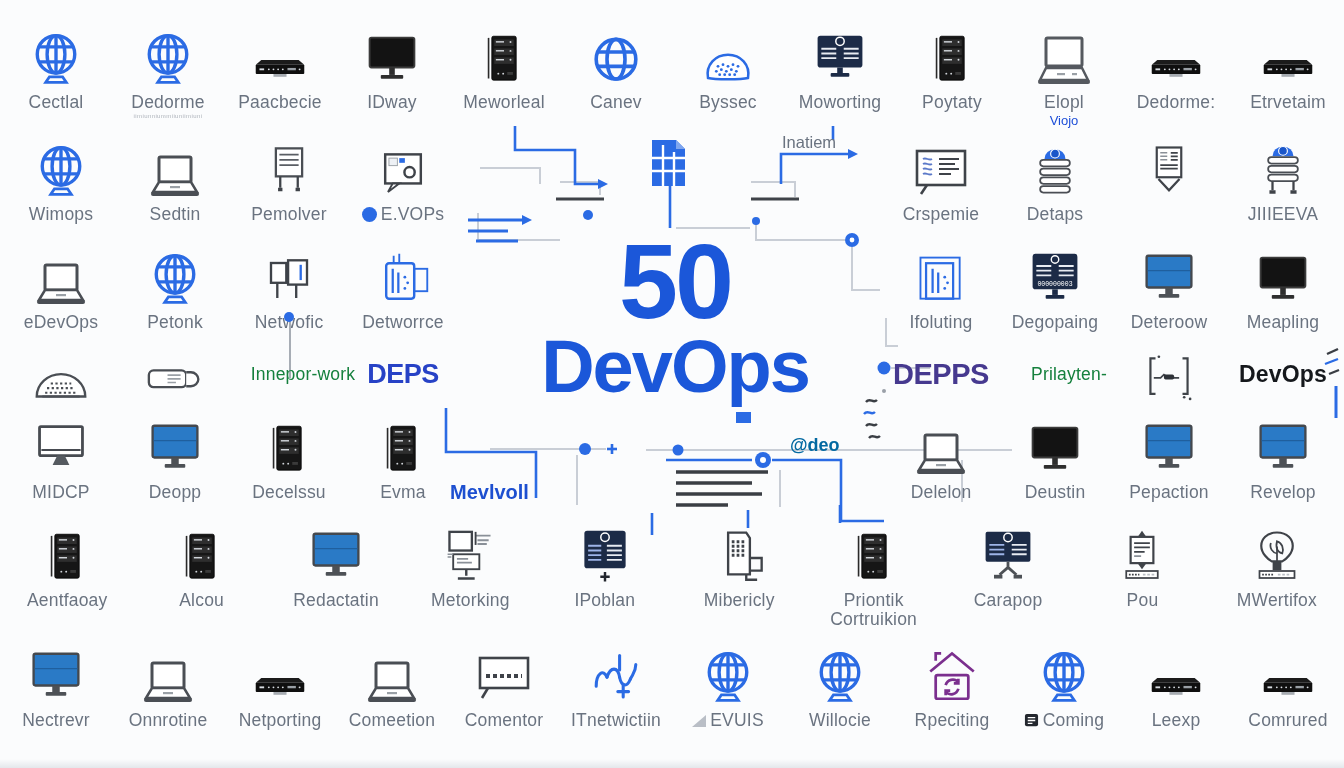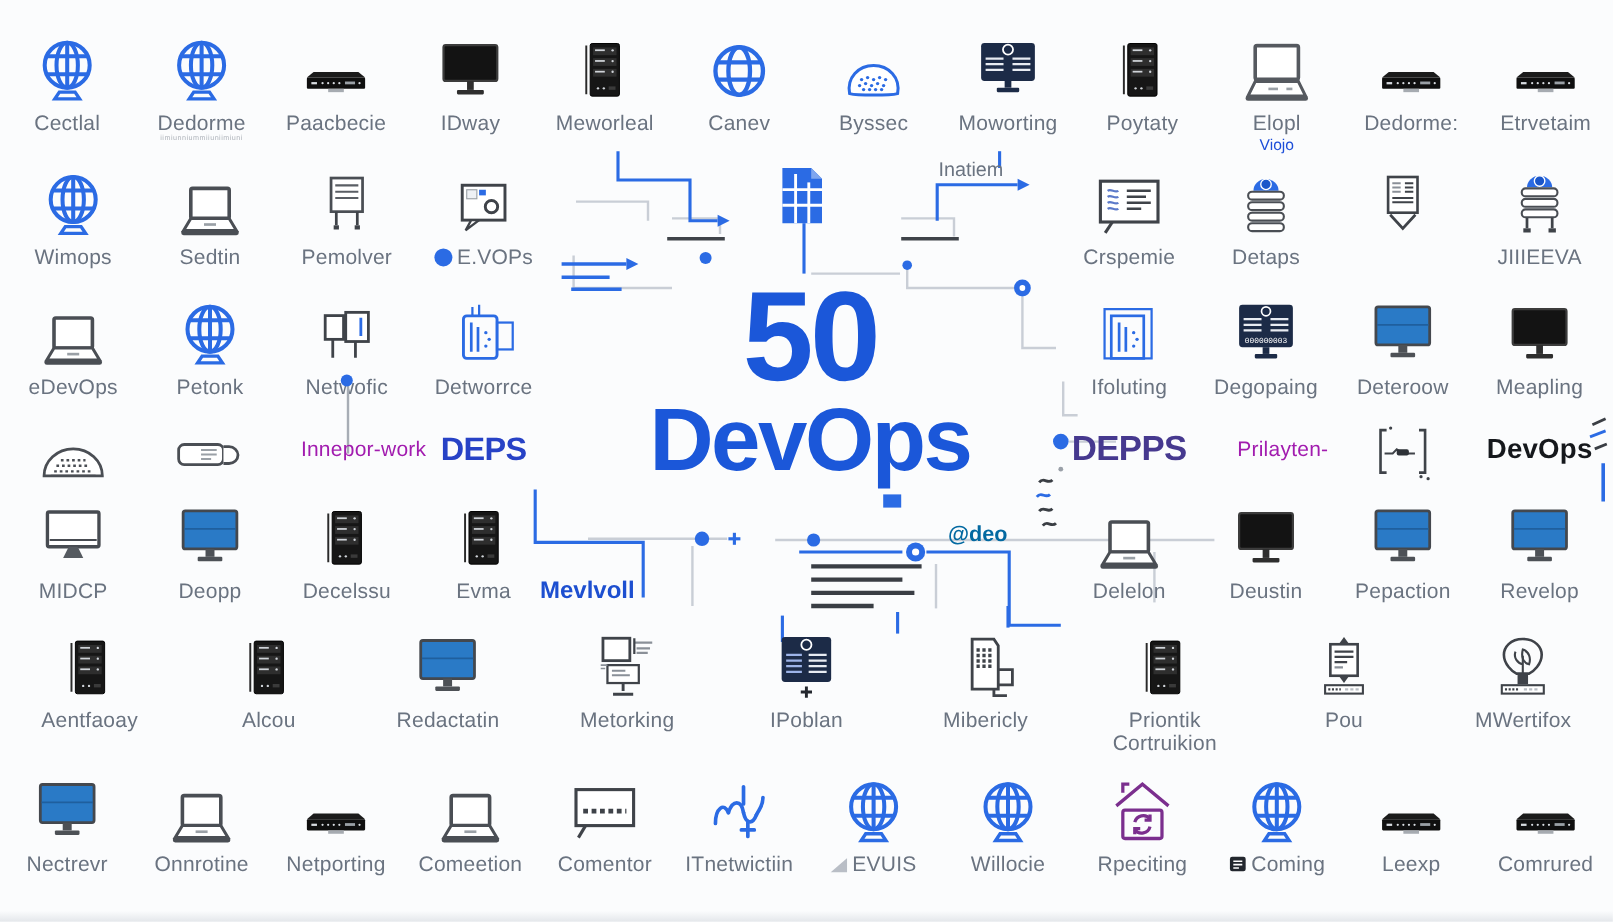--- a/index.html
+++ b/index.html
@@ -29,21 +29,21 @@
   .icon svg{display:block;}
   .label{
     margin-top:5px;font-size:17.5px;color:#6a7380;letter-spacing:.2px;
     white-space:nowrap;display:flex;align-items:center;gap:4px;line-height:1.1;
   }
   .label.line2{margin-top:0;}
   .sublabel{font-size:13px;color:#1d4ed8;margin-top:1px;white-space:nowrap;}
   .sublabel.tiny{font-size:6px;letter-spacing:.4px;color:#aeb3ba;}
   .textcell{justify-content:center;}
   .textcell .label{margin-top:0;}
-  .gray-text{font-size:17.5px;color:#a21caf;margin-left:28px;}
+  .gray-text{font-size:17.5px;color:#15803d;margin-left:28px;}
   .blue-bold{font-size:27px;font-weight:bold;color:#2742c6;letter-spacing:-.5px;}
   .purple-bold{font-size:29px;font-weight:bold;color:#46398f;letter-spacing:-.5px;}
   .black-bold{font-size:23px;font-weight:bold;color:#15181c;}
   .marker::before{
     content:'';position:absolute;left:50%;top:-22px;height:58px;width:2px;background:#a7adb5;z-index:-1;
   }
   .marker::after{
     content:'';position:absolute;left:calc(50% - 5px);top:-30px;width:10px;height:10px;border-radius:50%;background:#2b6be4;
   }
   .pfx{display:inline-flex;align-items:center;}
@@ -987,20 +987,40 @@
             <rect x="36" y="46" width="7" height="3.5" fill="#3a3a3a"></rect>
           </svg>
         </div>
         <div class="label">
           <span>Priontik</span>
         </div>
         <div class="label line2">Cortruikion</div>
       </div>
       <div class="cell">
         <div class="icon">
+          <svg width="62" height="56" viewBox="0 0 64 60">
+            <rect x="8" y="2" width="48" height="32" rx="2" fill="#1c2b47"></rect>
+            <circle cx="32" cy="8" r="4.5" fill="none" stroke="#fff" stroke-width="1.6"></circle>
+            <g stroke="#9db4e8" stroke-width="2">
+              <path d="M12 16h16M12 21h16M12 26h16"></path>
+            </g>
+            <g stroke="#e8ecf2" stroke-width="2">
+              <path d="M36 16h16M36 21h16M36 26h16"></path>
+            </g>
+            <path d="M32 34v6M32 40l-9 8M32 40l9 8" stroke="#4d5156" stroke-width="3" fill="none"></path>
+            <rect x="17" y="48" width="9" height="4" fill="#4d5156"></rect>
+            <rect x="38" y="48" width="9" height="4" fill="#4d5156"></rect>
+          </svg>
+        </div>
+        <div class="label">
+          <span>Carapop</span>
+        </div>
+      </div>
+      <div class="cell">
+        <div class="icon">
           <svg width="56" height="58" viewBox="0 0 64 60">
             <path d="M32 0l5 7h-10z" fill="#3f4349"></path>
             <rect x="19" y="7" width="26" height="30" fill="#fff" stroke="#3f4349" stroke-width="2.5"></rect>
             <g stroke="#3f4349" stroke-width="2">
               <path d="M23 14h18M23 19h18M23 24h12"></path>
             </g>
             <path d="M23 29h8" stroke="#8a9098" stroke-width="2"></path>
             <path d="M32 44l-5-7h10z" fill="#3f4349"></path>
             <rect x="14" y="46" width="36" height="8" fill="#fff" stroke="#3f4349" stroke-width="2"></rect>
             <path d="M17 50h12" stroke="#3f4349" stroke-width="2" stroke-dasharray="2 1.5"></path>

